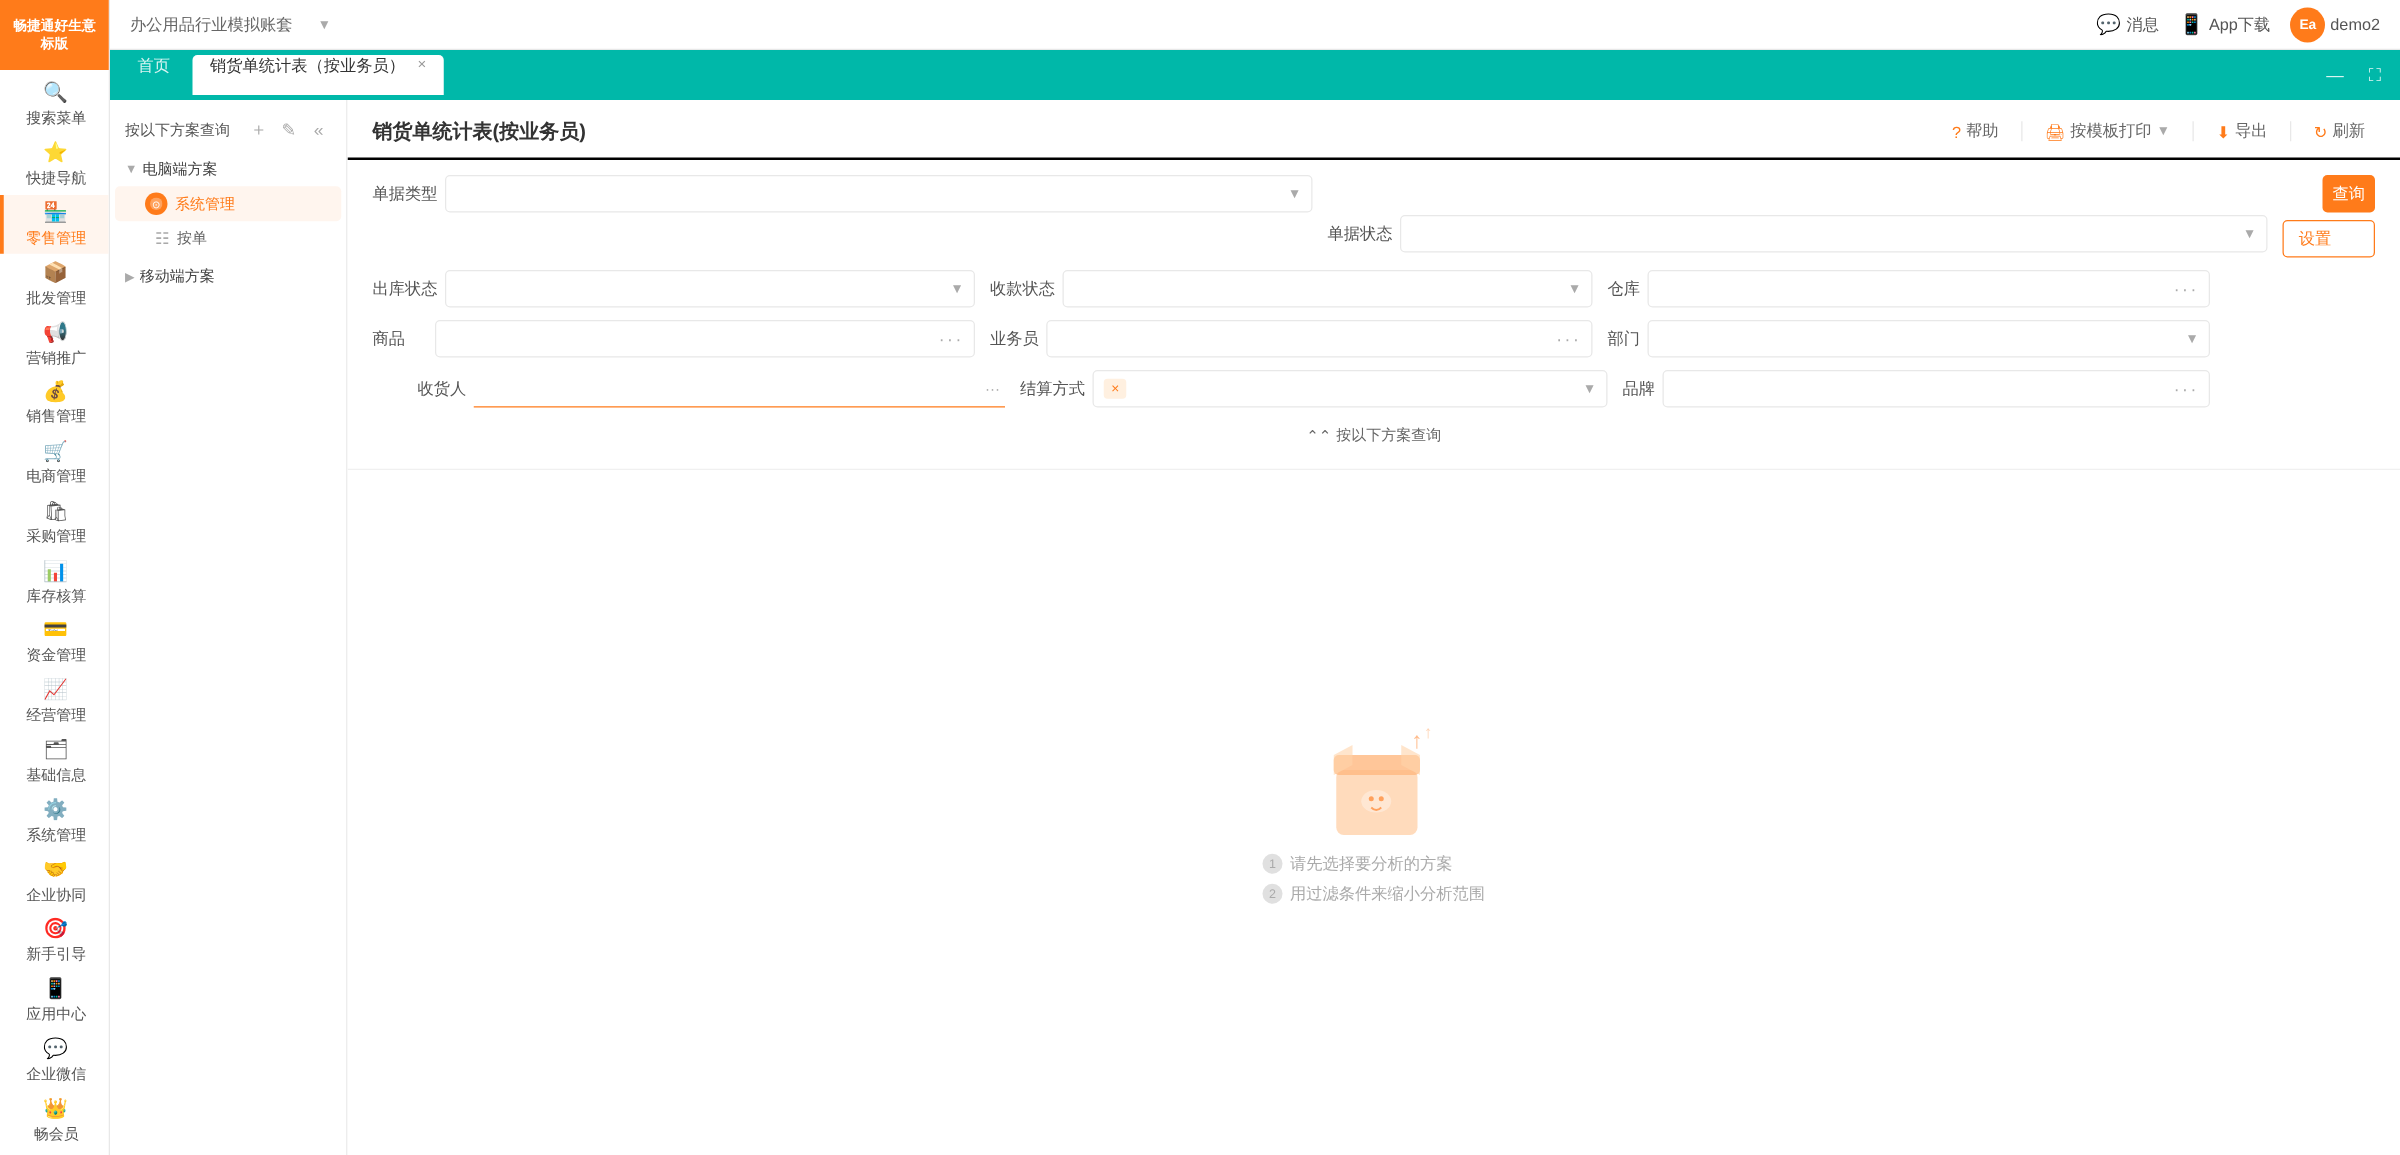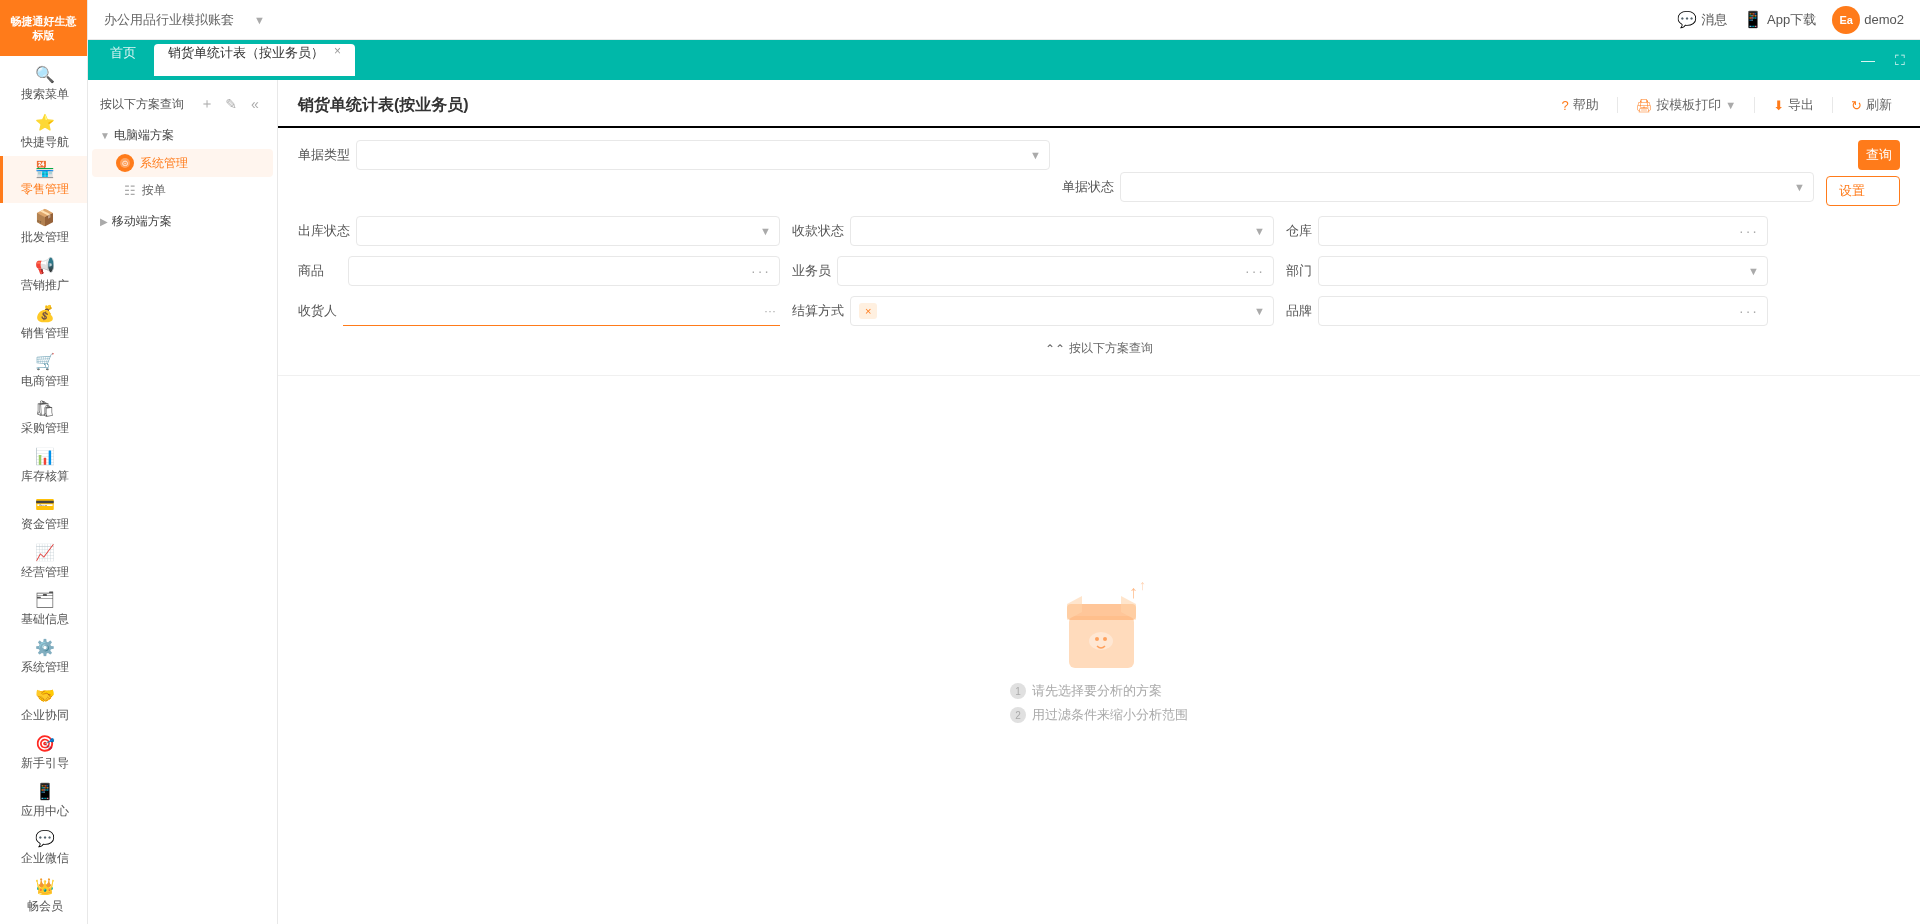--- a/index.html
+++ b/index.html
@@ -727,21 +727,21 @@
           <div style="display:flex;align-items:center;gap:6px;flex:1;">
             <span class="filter-cell-label">部门</span>
             <div class="filter-control" style="flex:1;">
               <span class="fc-arrow">▼</span>
             </div>
           </div>
           <div style="width:120px;flex-shrink:0;"></div>
         </div>
 
         <div style="display:flex;align-items:center;gap:12px;margin-bottom:8px;">
-          <div style="display:flex;align-items:center;gap:6px;flex:1;">
+          <div style="display:flex;align-items:center;gap:6px;flex:1;margin-left:36px;">
             <span class="filter-cell-label">收货人</span>
             <div class="filter-control-underline" style="flex:1;border-bottom:1px solid #ff7b1a;min-height:30px;">
               <span class="fc-dots" style="margin-left:auto;color:#aaa;">···</span>
             </div>
           </div>
           <div style="display:flex;align-items:center;gap:6px;flex:1;">
             <span class="filter-cell-label">结算方式</span>
             <div class="filter-control" style="flex:1;">
               <div class="clear-tag">
                 <span>×</span>

